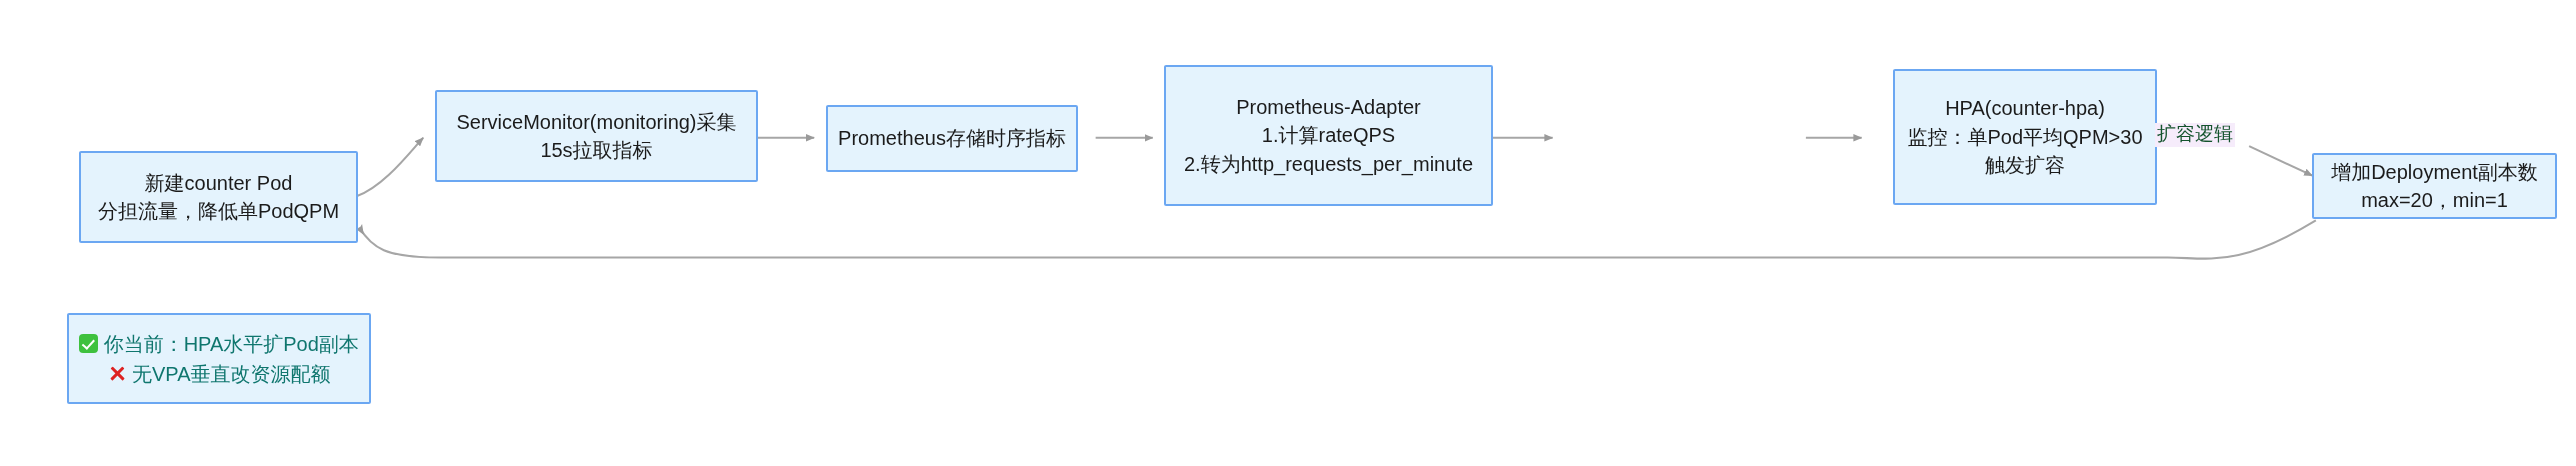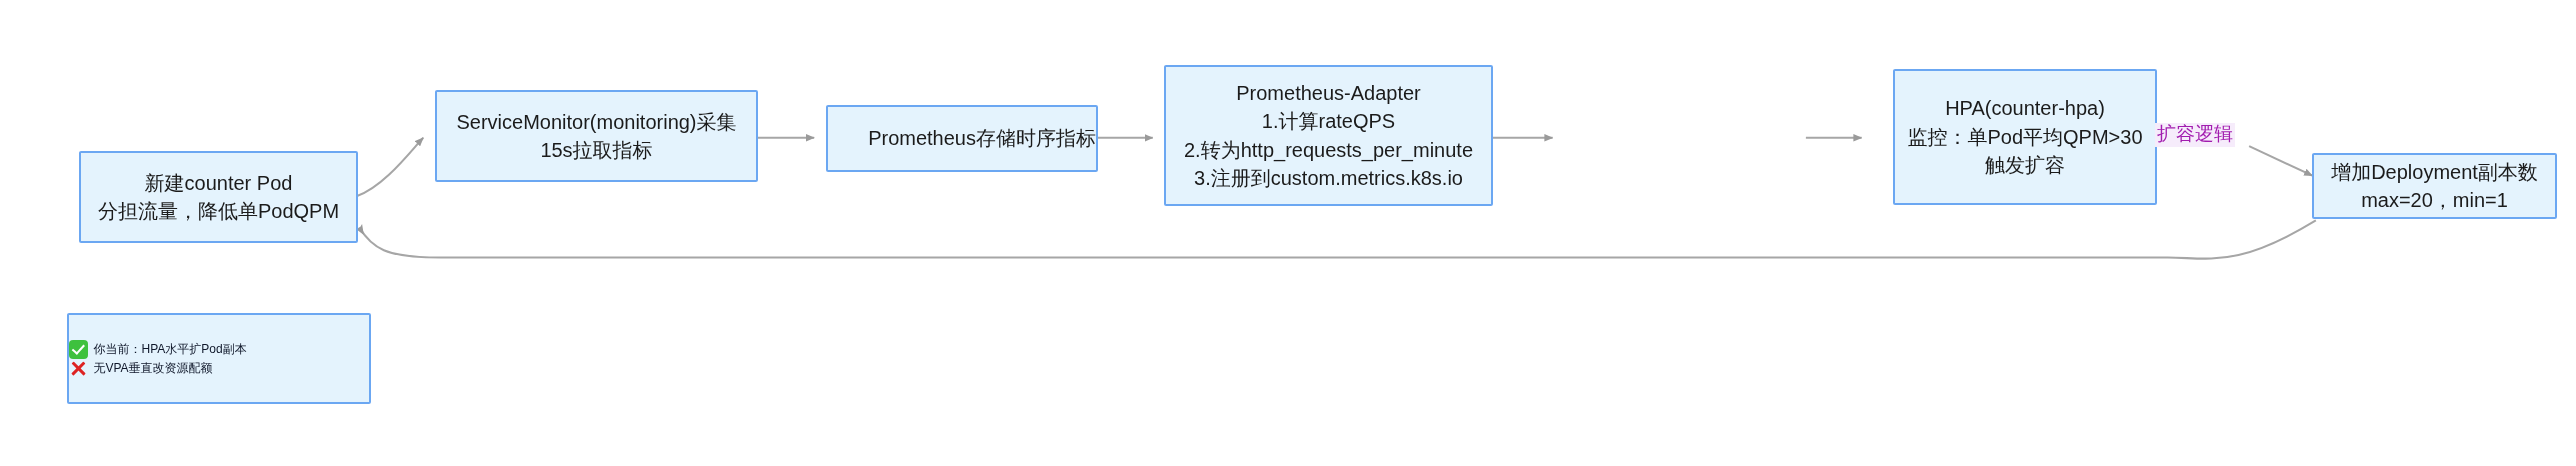--- a/index.html
+++ b/index.html
@@ -41,39 +41,39 @@
     line-height: 1.42;
     text-align: center;
     white-space: nowrap;
   }
   .node .line {
     display: block;
   }
   .edge-label {
     position: absolute;
     background: #f6ecfb;
-    color: #a21caf;
+    color: #14532d;
     font-size: 19px;
     line-height: 1.1;
     padding: 1.4px 2.1px;
     white-space: nowrap;
   }
   .legend {
     position: absolute;
     box-sizing: border-box;
     background: #e4f3fd;
     border: 2.1px solid #6ba7f2;
     border-radius: 2.1px;
     display: flex;
     flex-direction: column;
-    align-items: flex-start;
+    align-items: center;
     justify-content: center;
-    font-size: 12px;
+    font-size: 20px;
     line-height: 1.5;
-    color: #0f172a;
+    color: #0f766e;
     white-space: nowrap;
   }
   .legend .line {
     display: flex;
     align-items: center;
     gap: 5.5px;
   }
   .glyph-check {
     display: inline-block;
     width: 19px;
@@ -145,29 +145,28 @@
   <div class="node" style="left:79px; top:151px; width:279px; height:92px;text-align:center;">
     <span class="line">新建counter Pod</span>
     <span class="line">分担流量，降低单PodQPM</span>
   </div>
 
   <div class="node" style="left:435px; top:90px; width:323px; height:92px;">
     <span class="line">ServiceMonitor(monitoring)采集</span>
     <span class="line">15s拉取指标</span>
   </div>
 
-  <div class="node" style="left:826px; top:105px; width:272px; height:67px;align-items:flex-end;">
+  <div class="node" style="left:826px; top:105px; width:252px; height:67px;">
     <span class="line">Prometheus存储时序指标</span>
   </div>
 
   <div class="node" style="left:1164px; top:65px; width:329px; height:141px;align-items:center;">
     <span class="line">Prometheus-Adapter</span>
     <span class="line">1.计算rateQPS</span>
     <span class="line">2.转为http_requests_per_minute</span>
-    <span class="line">3.注册到custom.metrics.k8s.io</span>
   </div>
 
 
   <div class="node" style="left:1862px; top:69px; width:264px; height:136px;margin-left:31px;">
     <span class="line">HPA(counter-hpa)</span>
     <span class="line">监控：单Pod平均QPM&gt;30</span>
     <span class="line">触发扩容</span>
   </div>
 
   <div class="node" style="left:2312px; top:153px; width:245px; height:66px;">

